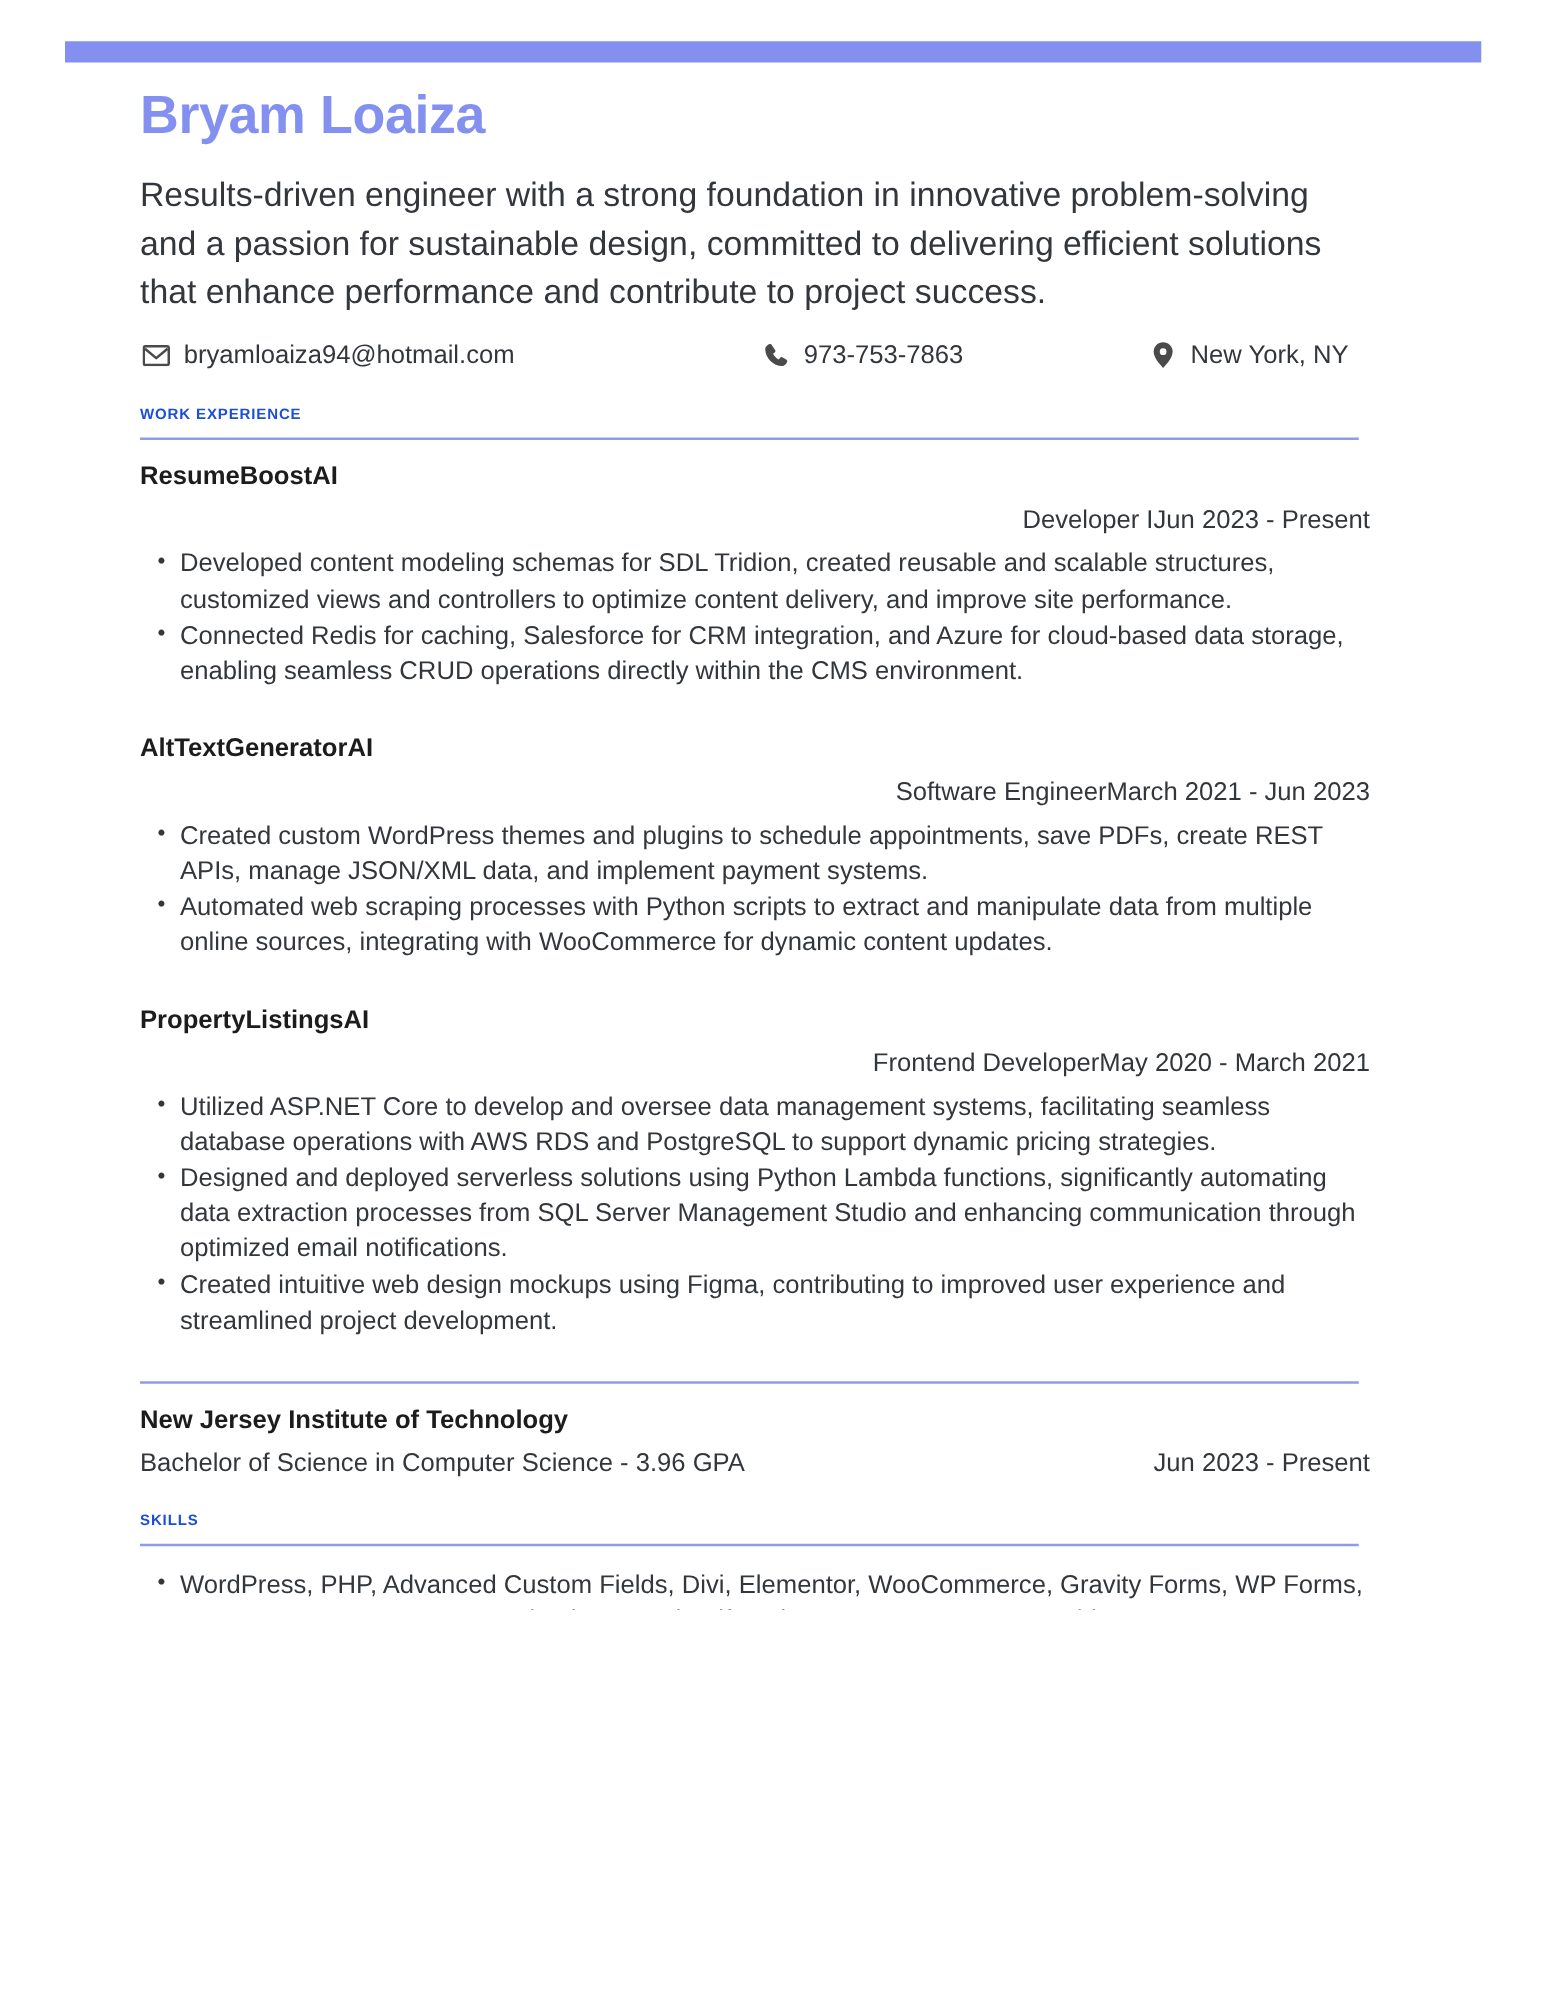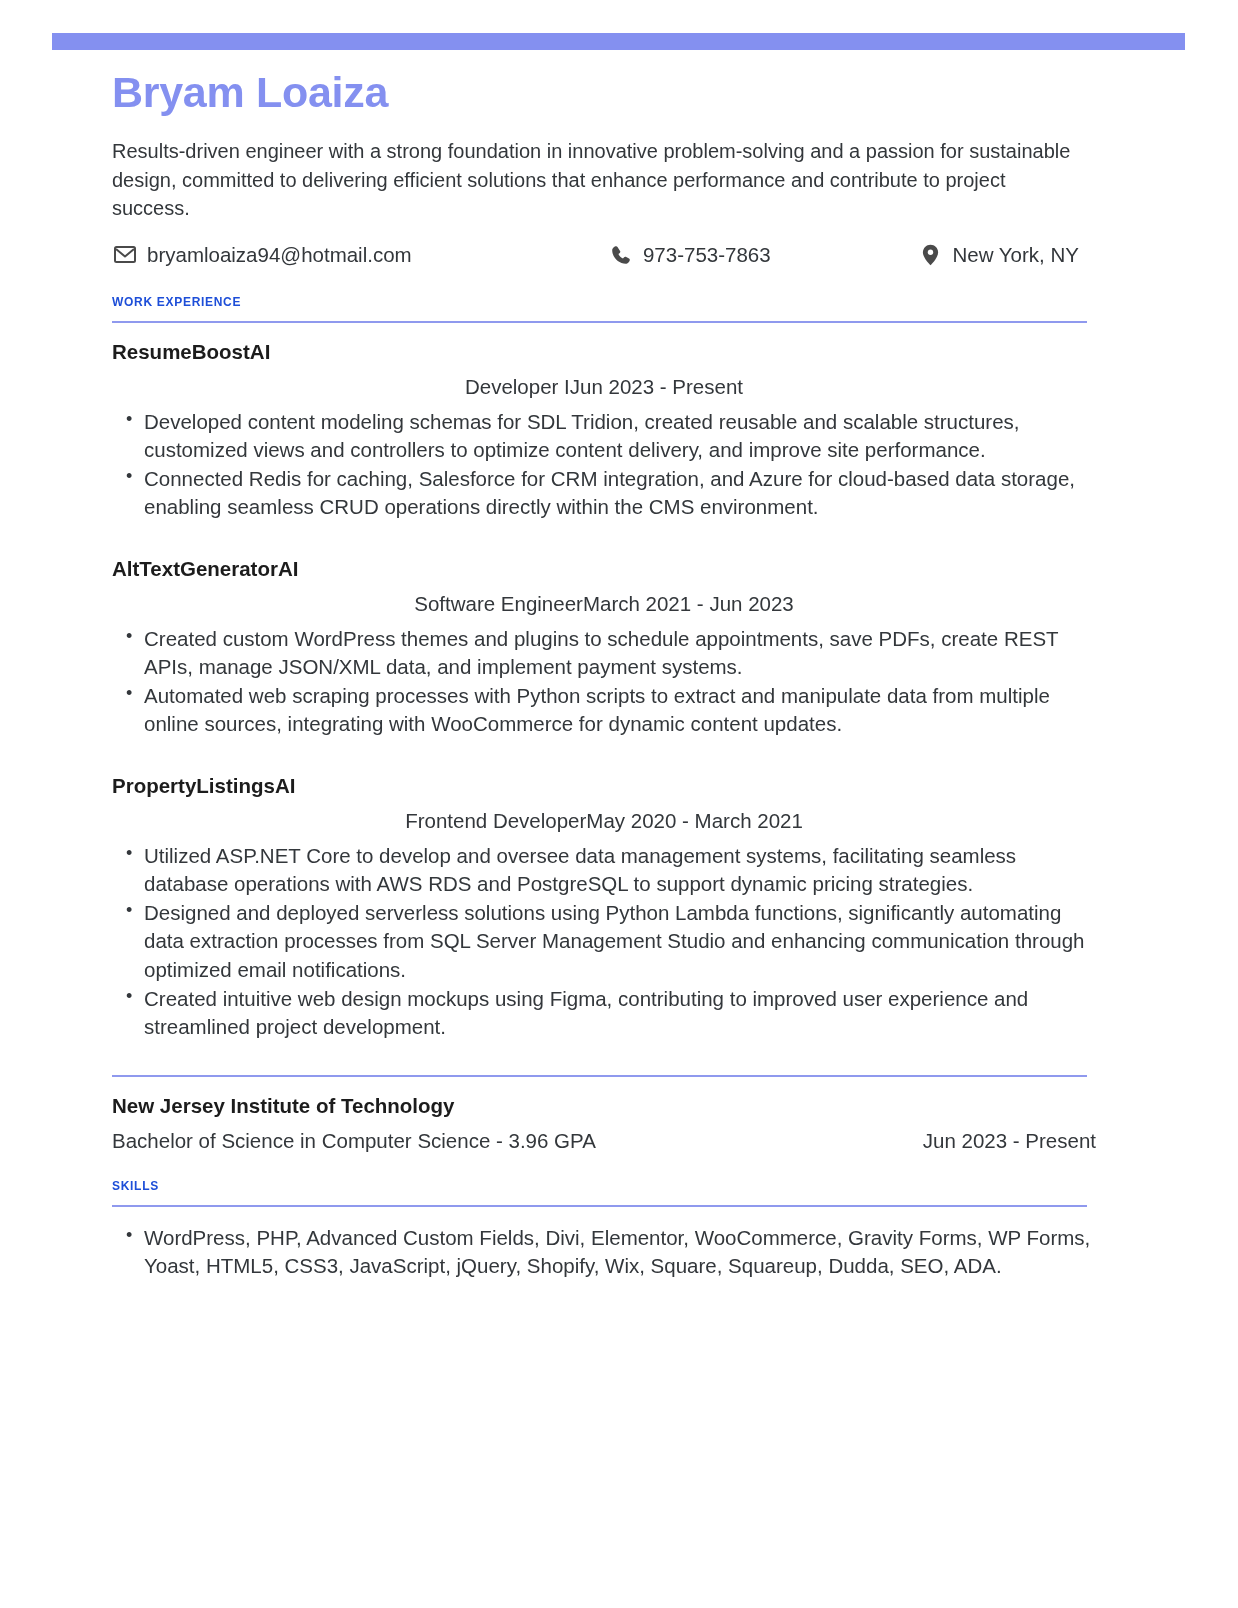--- a/index.html
+++ b/index.html
@@ -46,21 +46,21 @@
   .name {
     font-size: 43px;
     font-weight: bold;
     color: #8490f0;
     letter-spacing: -0.3px;
     line-height: 1.15;
     margin-bottom: 20px;
   }
 
   .summary {
-    font-size: 20px;
+    font-size: 27px;
     line-height: 1.42;
     color: #33373b;
     margin-bottom: 20px;
     max-width: 975px;
   }
 
   
   .contact-row {
     display: flex;
     align-items: center;
@@ -111,21 +111,21 @@
 
   .entry-org {
     font-size: 20.5px;
     font-weight: bold;
     color: #1c1c1c;
     margin-bottom: 11px;
   }
 
   .entry-line {
     display: flex;
-    justify-content: center;
+    justify-content: flex-end;
     align-items: baseline;
     font-size: 20.5px;
     color: #33373b;
     margin-bottom: 9px;
   }
   .entry-role { }
   .entry-date { white-space: nowrap; }
 
   ul.bullets {
     list-style: none;

